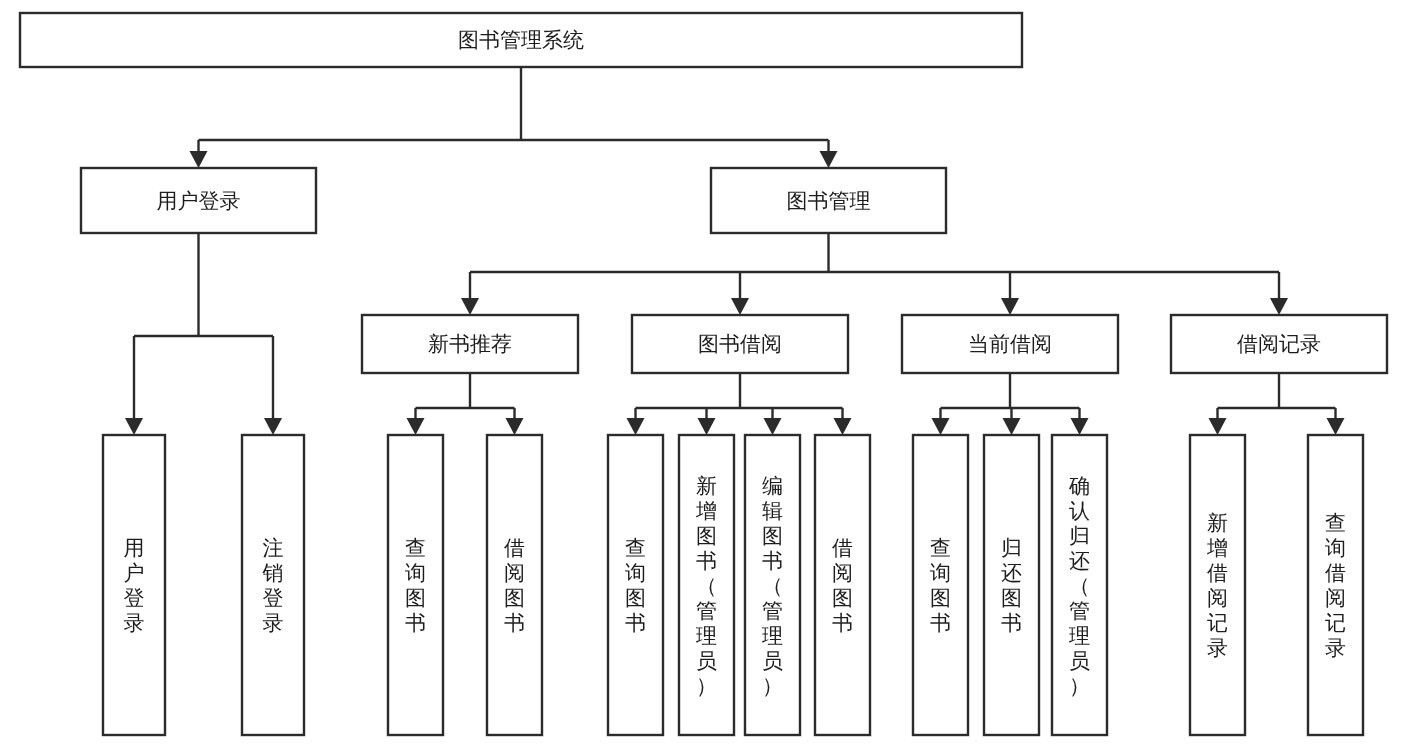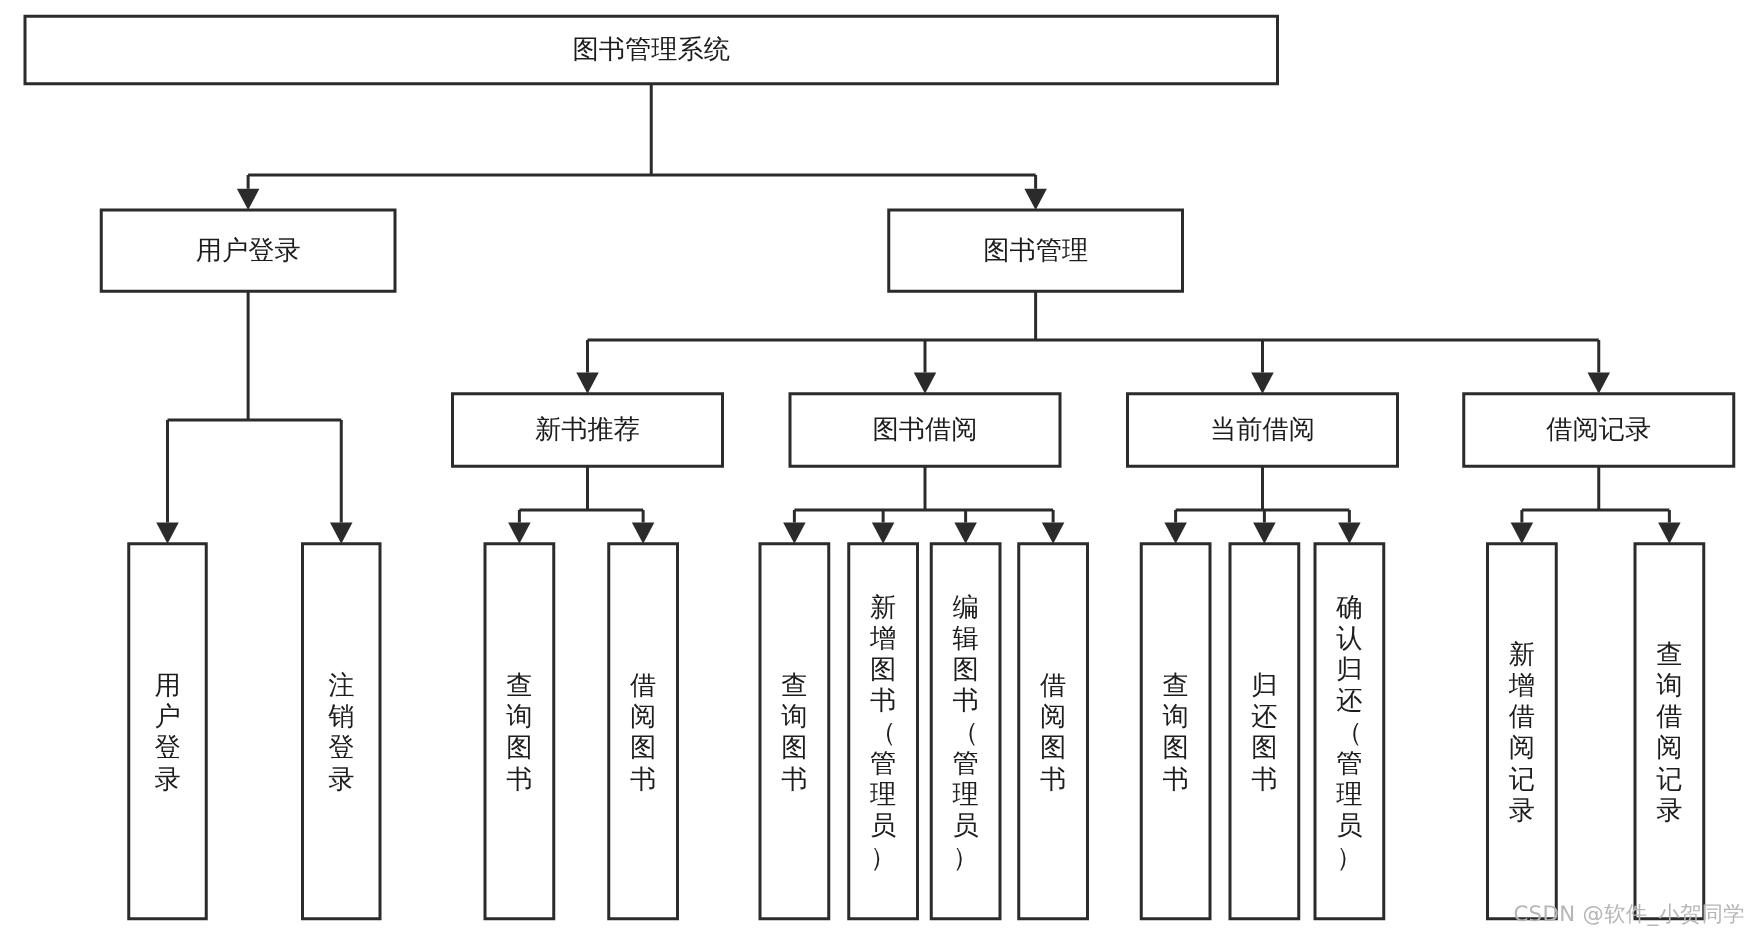--- a/index.html
+++ b/index.html
@@ -202,14 +202,13 @@
           <rect x="1190" y="435" width="55" height="300" class="node-rect"></rect>
           <text x="1217.5" y="530" class="node-label-vert"><tspan x="1217.5" dy="0">新</tspan><tspan x="1217.5" dy="25">增</tspan><tspan x="1217.5" dy="25">借</tspan><tspan x="1217.5" dy="25">阅</tspan><tspan x="1217.5" dy="25">记</tspan><tspan x="1217.5" dy="25">录</tspan></text>
         </g>
         <g>
           <rect x="1308" y="435" width="55" height="300" class="node-rect"></rect>
           <text x="1335.5" y="530" class="node-label-vert"><tspan x="1335.5" dy="0">查</tspan><tspan x="1335.5" dy="25">询</tspan><tspan x="1335.5" dy="25">借</tspan><tspan x="1335.5" dy="25">阅</tspan><tspan x="1335.5" dy="25">记</tspan><tspan x="1335.5" dy="25">录</tspan></text>
         </g>
       </g>
   </svg>
 
-  <div class="watermark">CSDN @软件_小贺同学</div>
 </div>
 
 </body></html>

